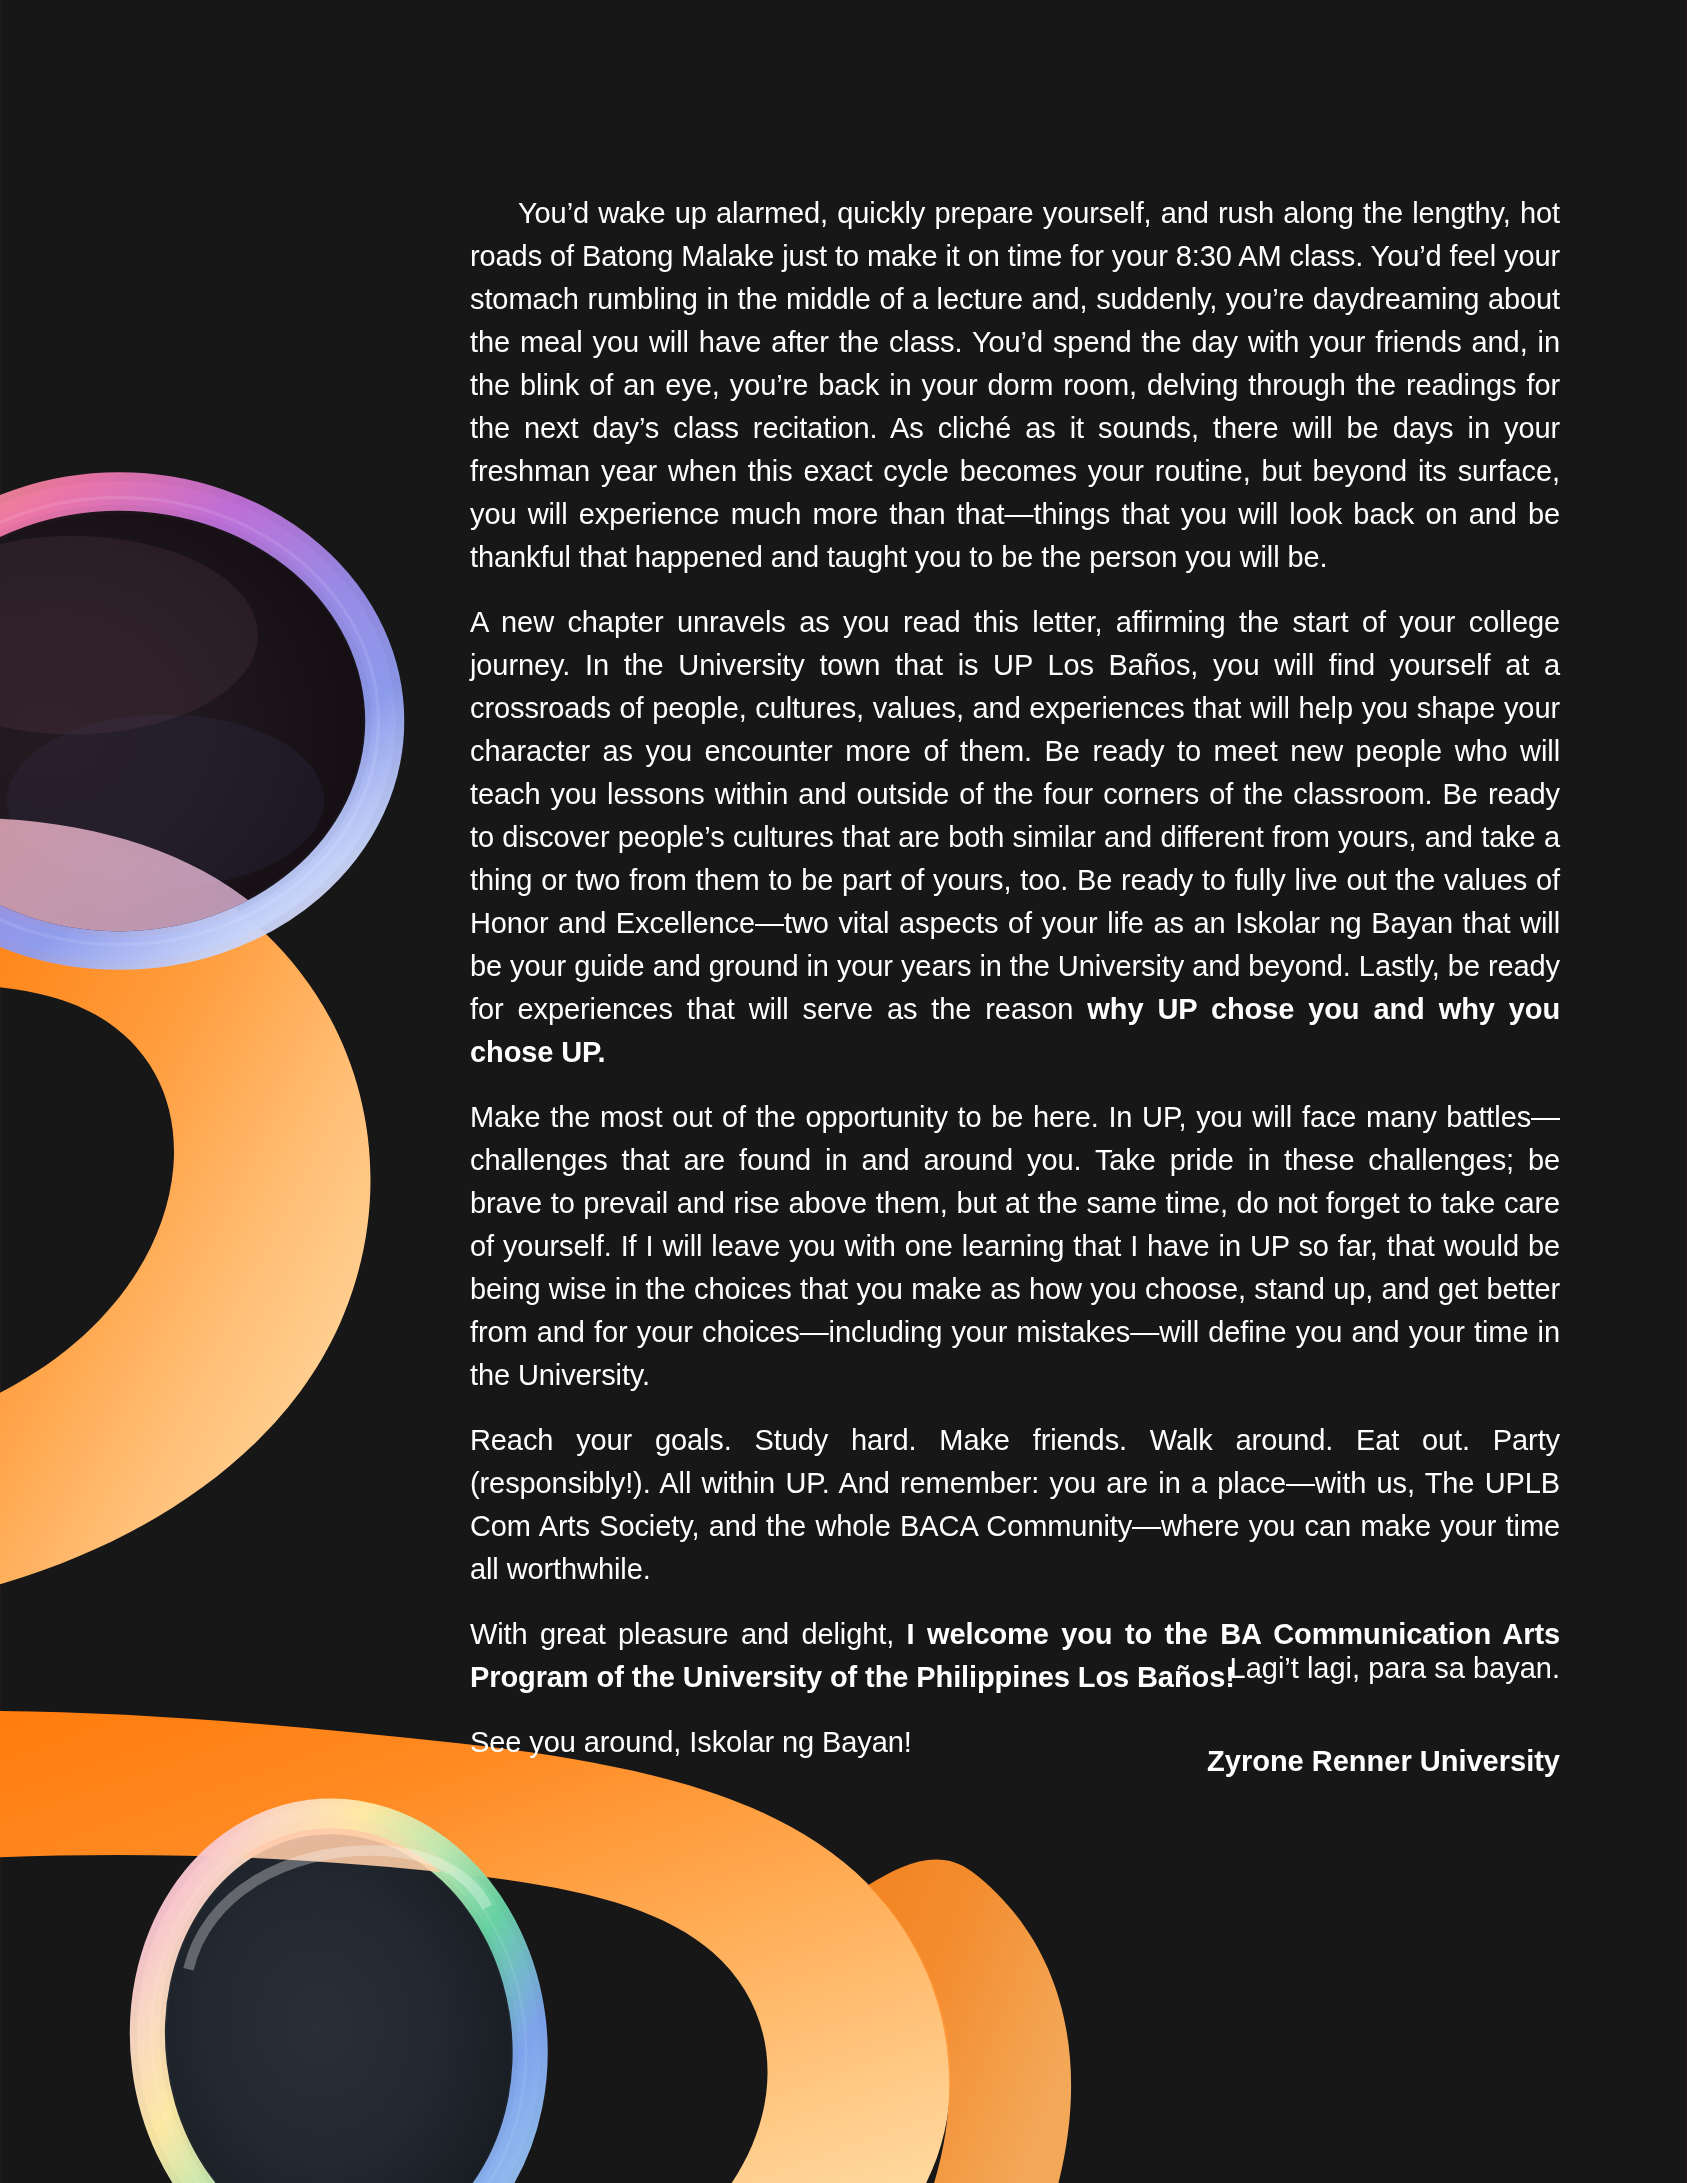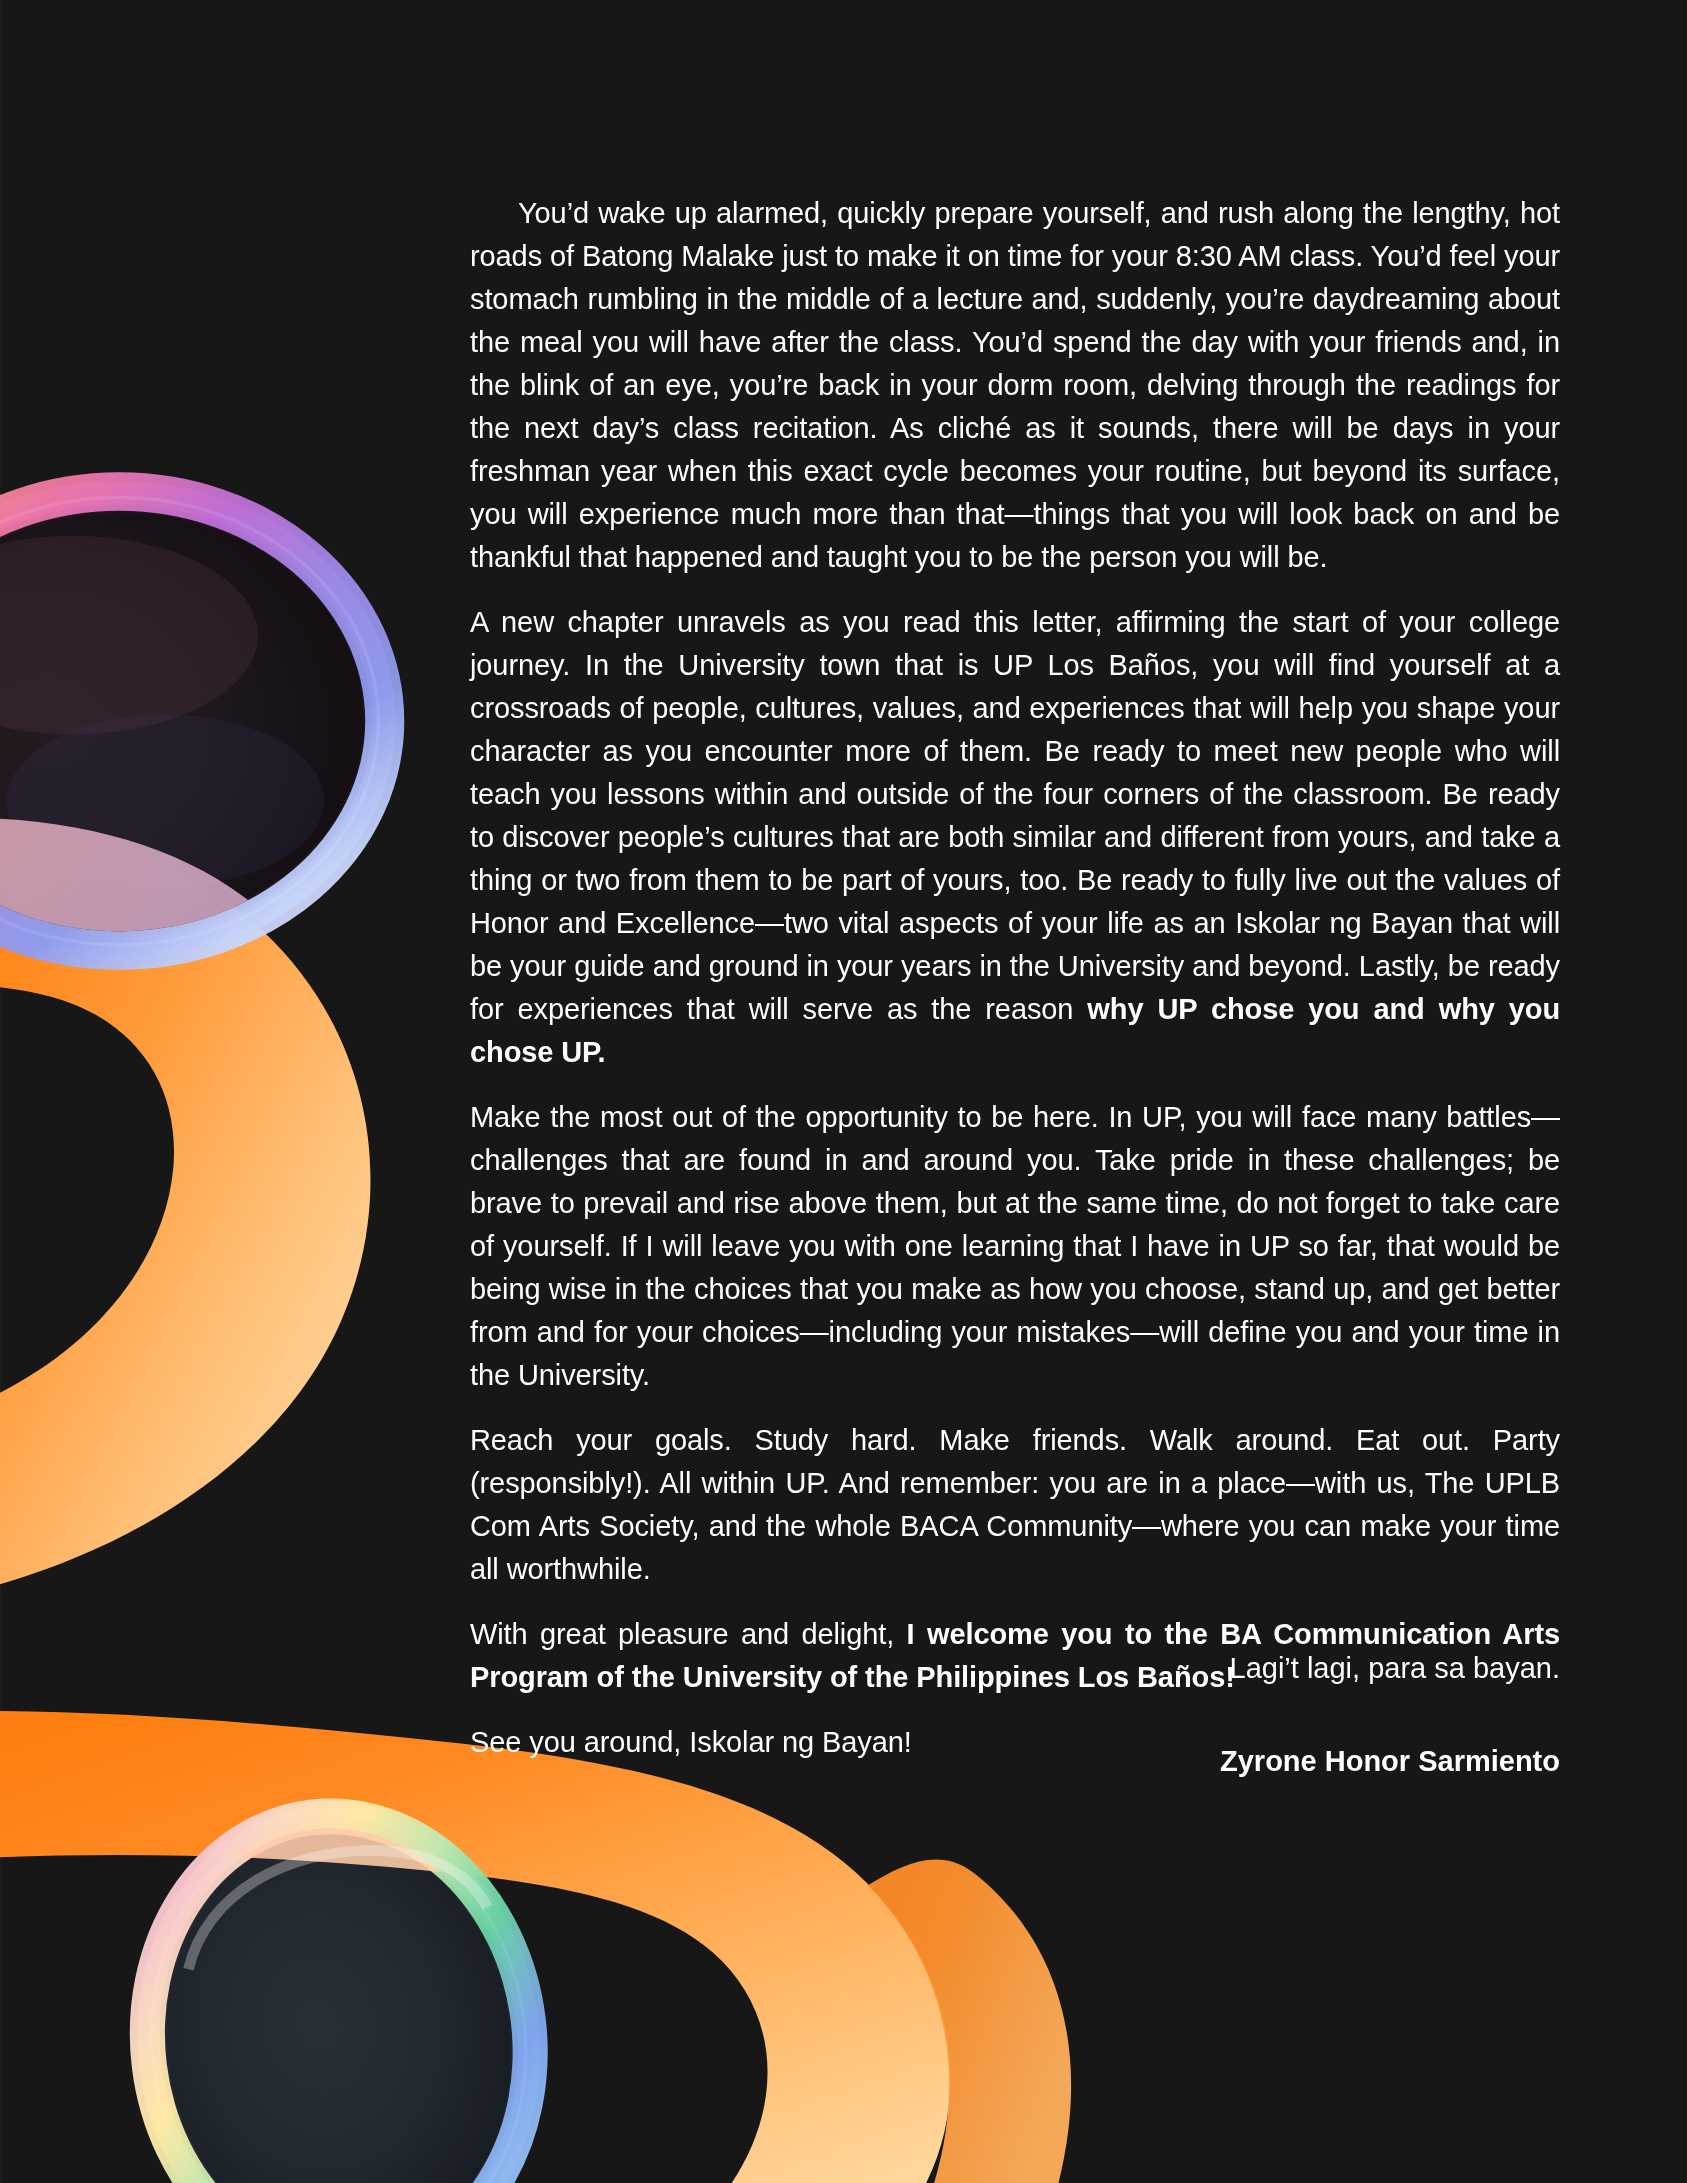--- a/index.html
+++ b/index.html
@@ -261,17 +261,17 @@
       <span>With great pleasure and delight, </span><b>I welcome you to the BA Communication Arts Program of the University of the Philippines Los Baños!</b>
     </p>
 
     <p class="noj last-para">
       <span>See you around, Iskolar ng Bayan!</span>
     </p>
   </div>
 
   <div class="signoff">
     <p class="closing">Lagi’t lagi, para sa bayan.</p>
-    <p class="sig-name">Zyrone Honor Sarmiento</p>
+    <p class="sig-name">Zyrone Renner University</p>
   </div>
 
 </div>
 
 
 </body></html>

